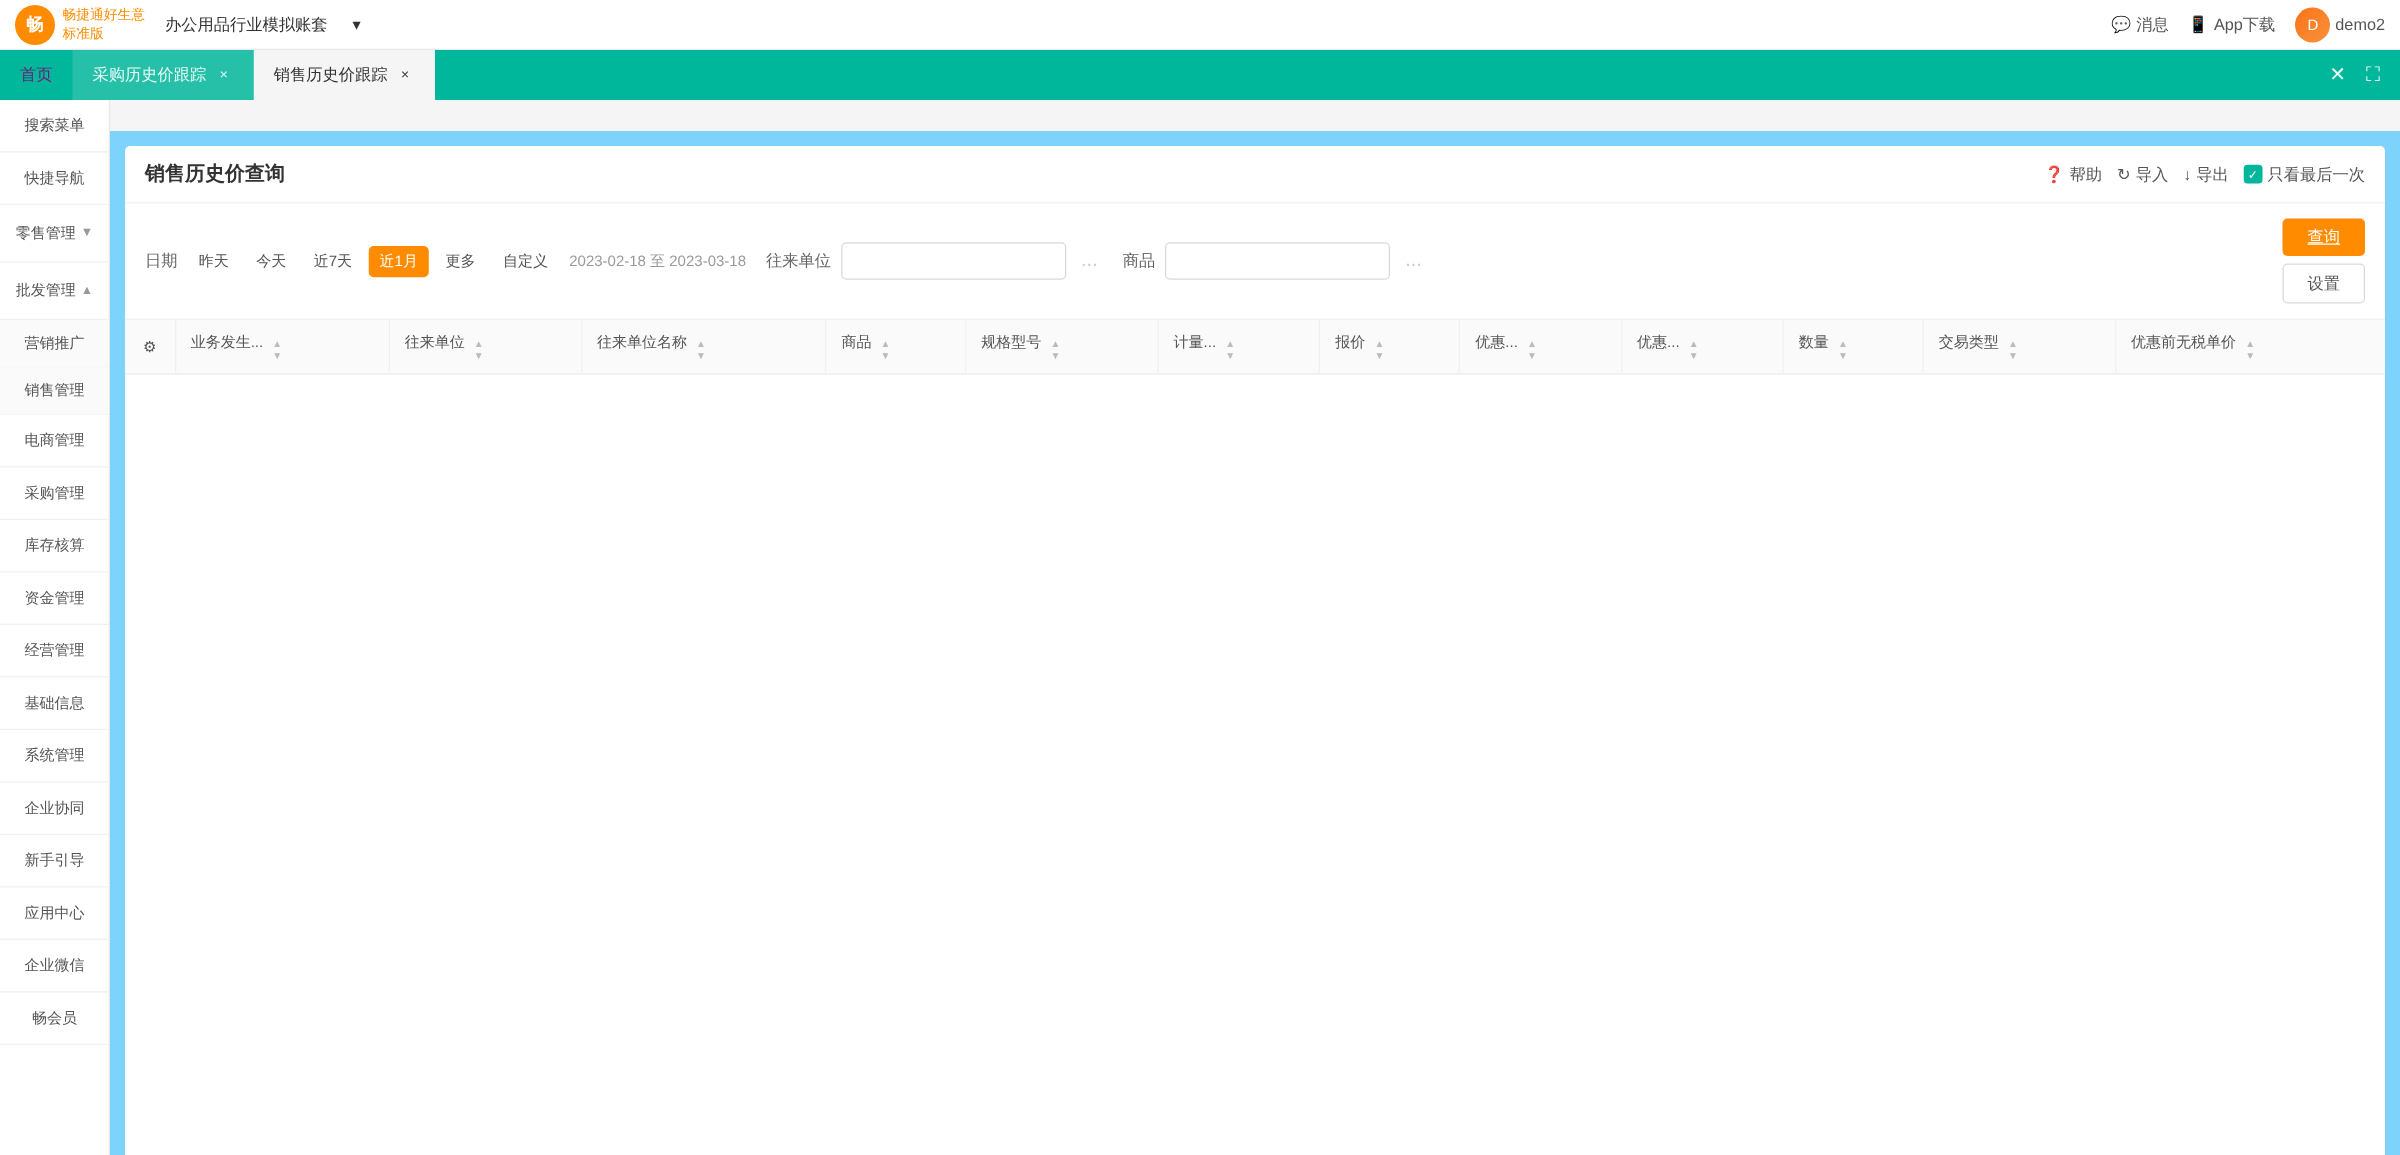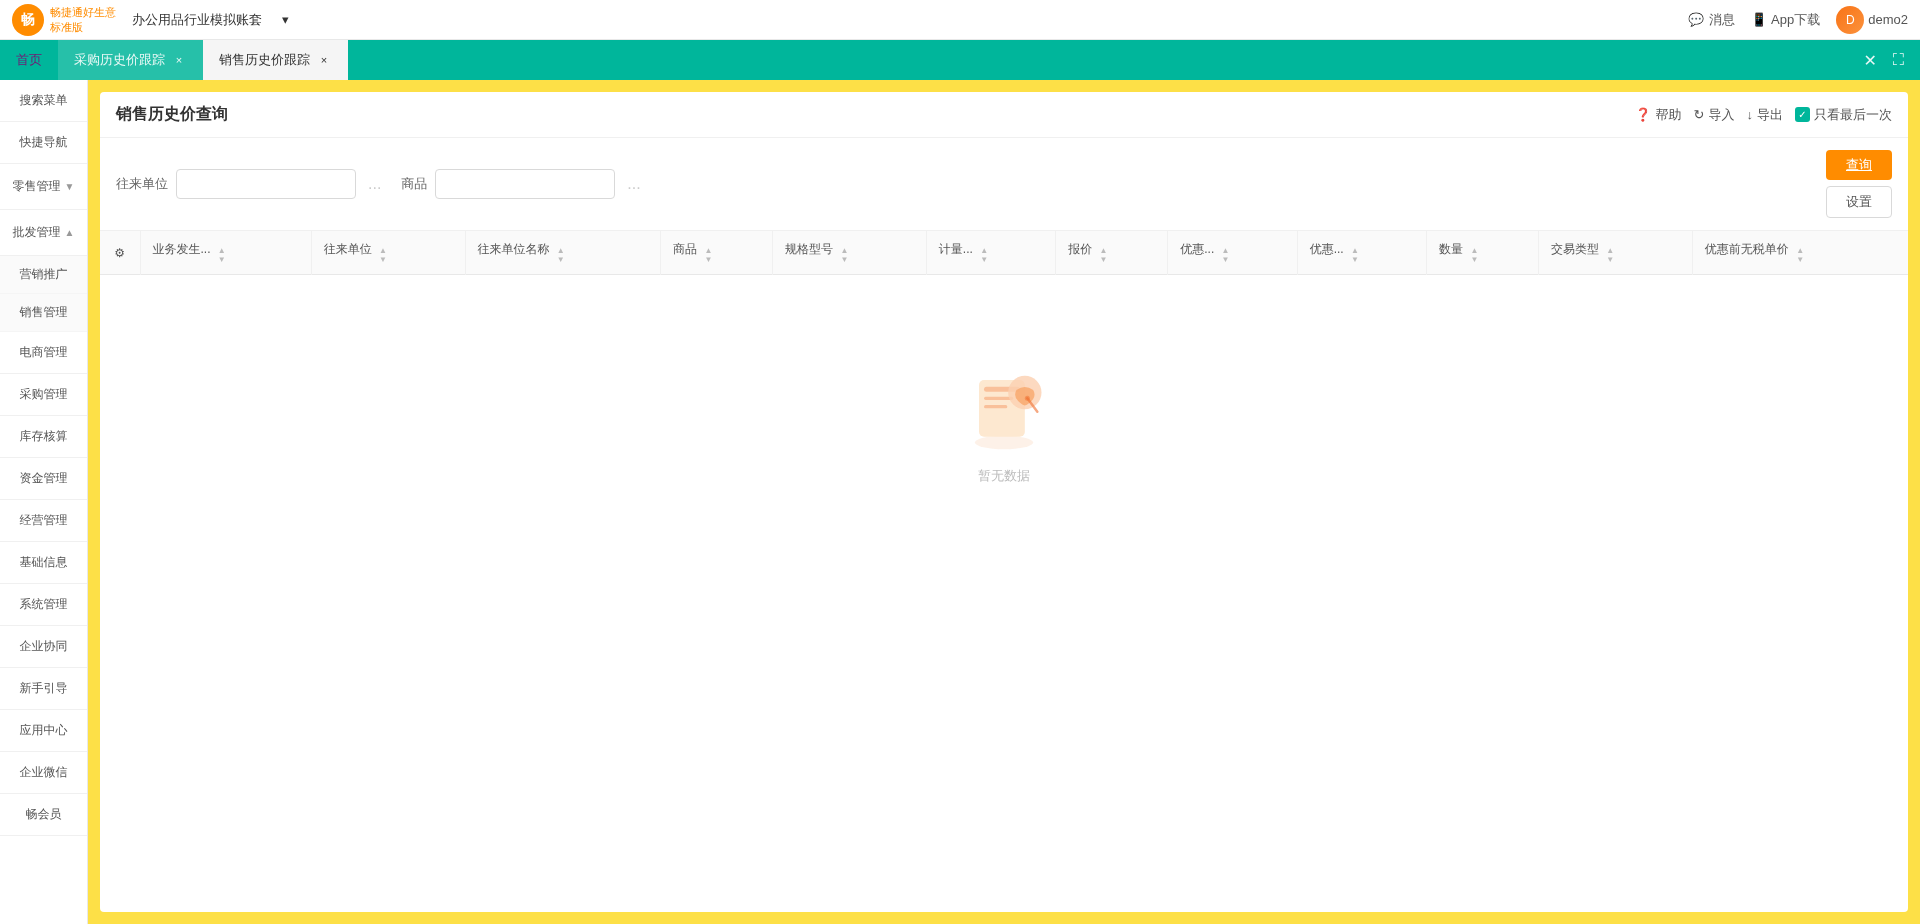--- a/index.html
+++ b/index.html
@@ -172,23 +172,24 @@
       cursor: pointer;
       color: #555;
       font-size: 12px;
       border-bottom: 1px solid #f5f5f5;
       background: #fafafa;
     }
 
     
     .content-area {
       flex: 1;
-      background: #fde047;
+      background: #7dd3fc;
       overflow: auto;
       padding: 12px;
+      margin-top: 25px;
     }
 
     
     .page-card {
       background: #fff;
       border-radius: 4px;
       min-height: calc(924px - 80px - 24px);
     }
 
     
@@ -505,20 +506,32 @@
             <span>导出</span>
           </div>
           <label class="checkbox-label">
             <div class="checkbox-checked">✓</div>
             <span>只看最后一次</span>
           </label>
         </div>
       </div>
 
       <div class="filter-bar">
+        <div class="filter-group">
+          <span class="filter-label">日期</span>
+          <div class="date-btns">
+            <div class="date-btn">昨天</div>
+            <div class="date-btn">今天</div>
+            <div class="date-btn">近7天</div>
+            <div class="date-btn active">近1月</div>
+            <div class="date-btn">更多</div>
+            <div class="date-btn">自定义</div>
+          </div>
+          <span class="date-range-text">2023-02-18 至 2023-03-18</span>
+        </div>
 
         <div class="filter-input-group">
           <span class="filter-label">往来单位</span>
           <input class="filter-input" type="text" value="" style="">
           <span class="filter-dots">...</span>
         </div>
 
         <div class="filter-input-group">
           <span class="filter-label">商品</span>
           <input class="filter-input" type="text" value="" style="">
@@ -621,31 +634,17 @@
                   <span class="sort-arrow">▲</span>
                   <span class="sort-arrow">▼</span>
                 </span>
               </th>
             </tr>
           </thead>
           <tbody>
           </tbody>
         </table>
 
-        <div class="empty-state">
-          <svg class="empty-icon" viewBox="0 0 120 120" xmlns="http://www.w3.org/2000/svg">
-            <ellipse cx="60" cy="105" rx="35" ry="8" fill="#fce8d8" opacity="0.6"></ellipse>
-            <rect x="30" y="30" width="55" height="68" rx="6" fill="#fde8d0"></rect>
-            <rect x="36" y="38" width="43" height="6" rx="3" fill="#f9c09a"></rect>
-            <rect x="36" y="50" width="35" height="4" rx="2" fill="#f9c09a"></rect>
-            <rect x="36" y="60" width="28" height="4" rx="2" fill="#f9c09a"></rect>
-            <circle cx="85" cy="45" r="20" fill="#fbd0b0" opacity="0.8"></circle>
-            <path d="M75 42 Q85 35 95 42 Q100 50 90 58 Q85 63 80 58 Q70 50 75 42Z" fill="#f8a060" opacity="0.7"></path>
-            <circle cx="88" cy="52" r="3" fill="#f07030" opacity="0.5"></circle>
-            <path d="M88 52 L100 68" stroke="#f07030" stroke-width="3" stroke-linecap="round" opacity="0.6"></path>
-          </svg>
-          <span class="empty-text">暂无数据</span>
-        </div>
       </div>
 
     </div>
   </div>
 </div>
 
 </body></html>

